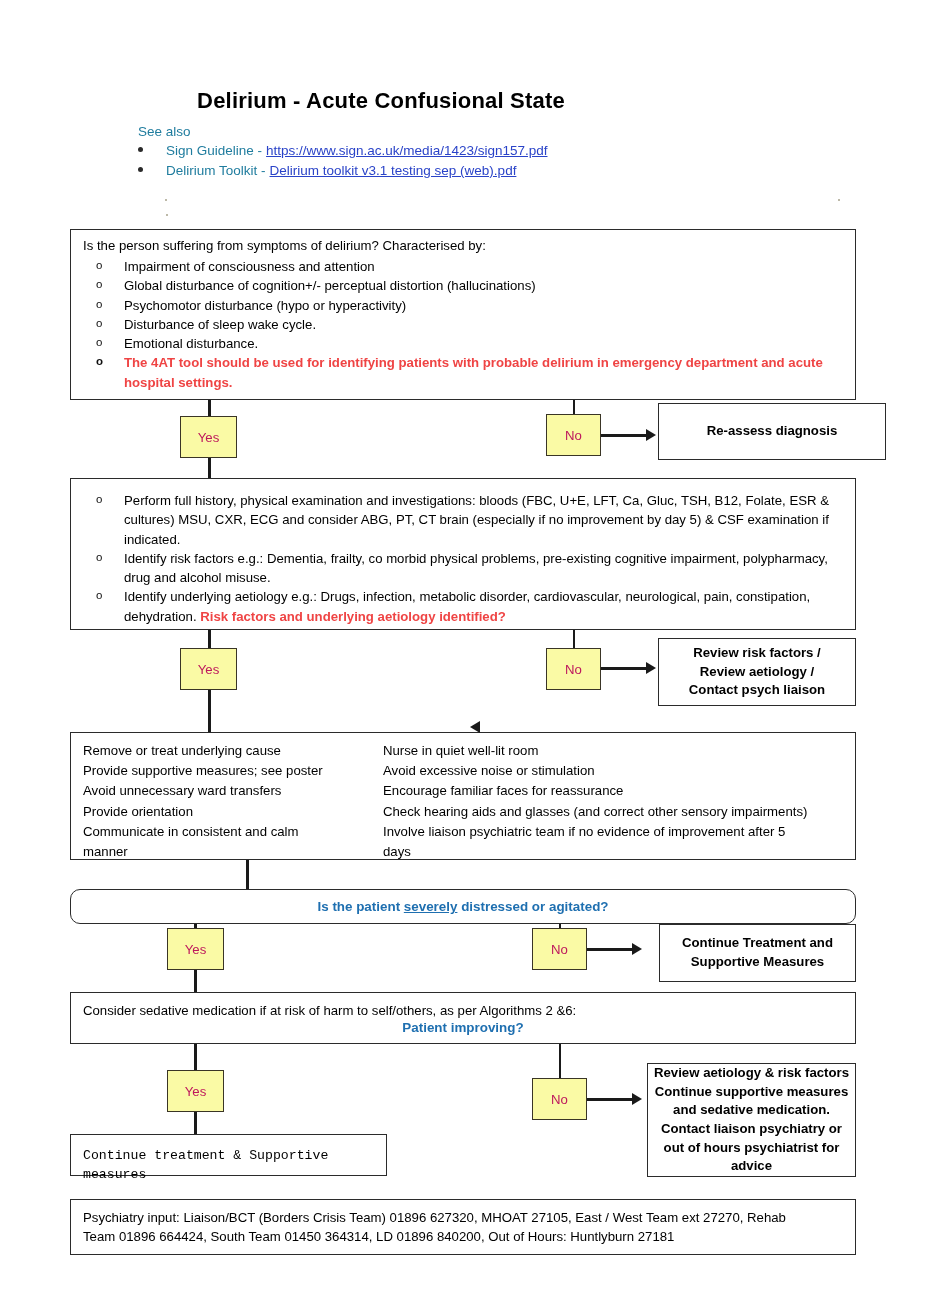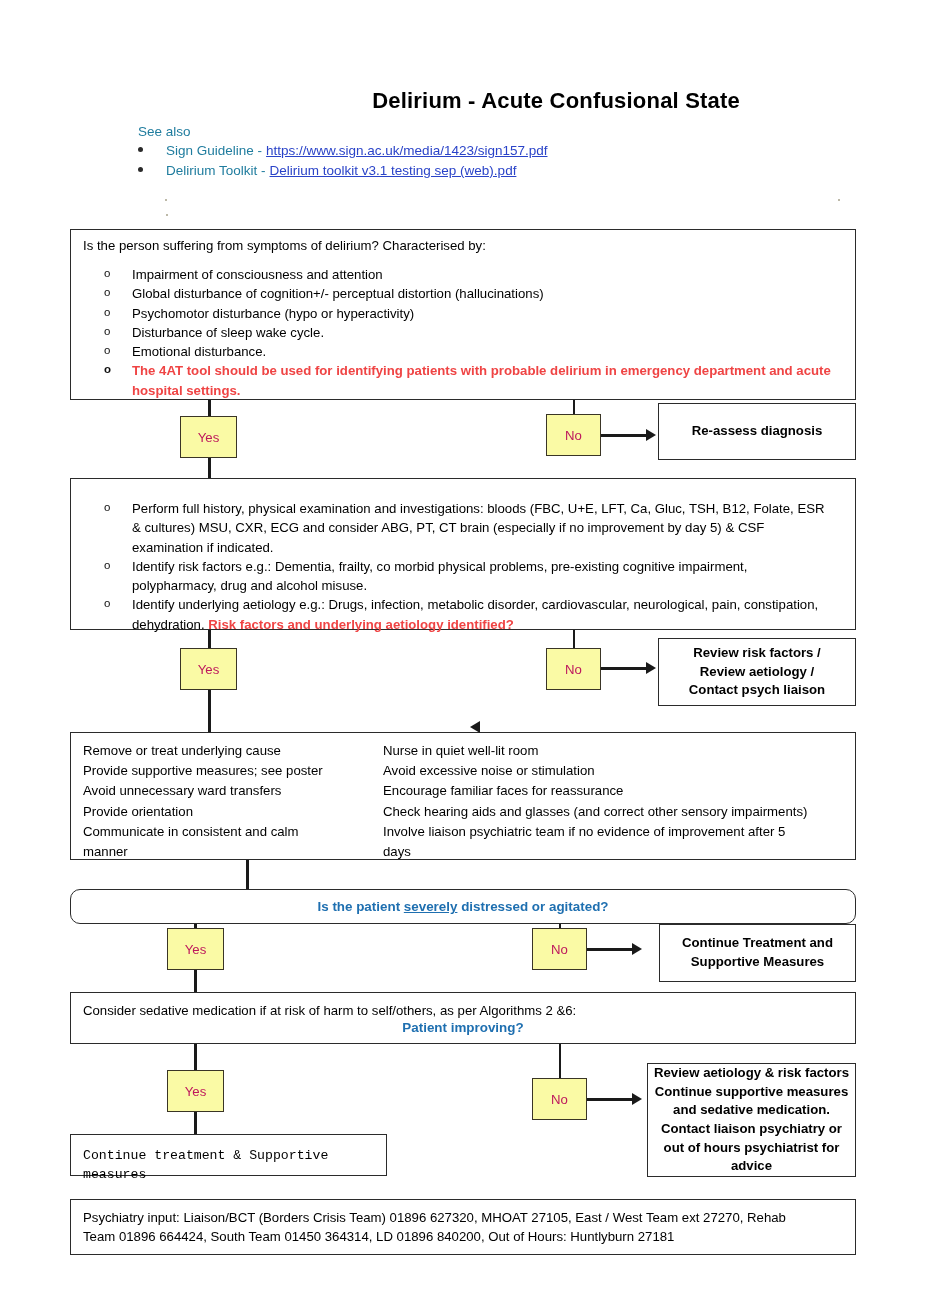--- a/index.html
+++ b/index.html
@@ -8,22 +8,22 @@
     background:#ffffff;
     font-family:"Liberation Sans", sans-serif;
     color:#000000;
     overflow:hidden;
     position:relative;
   }
   .page{position:relative;width:926px;height:1309px;}
 
   
   .title{
-    position:absolute;left:8px;top:88px;width:732px;
-    text-align:right;font-size:22px;font-weight:bold;letter-spacing:.2px;
+    position:absolute;left:15px;top:88px;width:732px;
+    text-align:center;font-size:22px;font-weight:bold;letter-spacing:.2px;
   }
   .seealso{
     position:absolute;left:138px;top:124px;
     font-size:13.5px;color:#1F7C9E;font-weight:normal;
   }
   .linklist{position:absolute;left:138px;top:143px;width:700px;}
   .linkrow{display:flex;align-items:baseline;margin-bottom:4px;height:16px;}
   .bullet{
     width:5px;height:5px;border-radius:50%;background:#2b2b2b;
     display:inline-block;margin-right:23px;flex:none;position:relative;top:-3px;
@@ -40,21 +40,21 @@
     border:1.6px solid #2b2b2b;
     background:#ffffff;
     box-sizing:border-box;
   }
   .boxpad{padding:8px 12px 8px 12px;}
   .ctr{display:flex;align-items:center;justify-content:center;text-align:center;}
 
   .bodytxt{font-size:13.2px;line-height:1.45;}
   .lead{font-size:13.2px;margin:0 0 1px 0;}
 
-  ul.olist{list-style:none;margin:12px;padding:0;}
+  ul.olist{list-style:none;margin:4px;padding:0;}
   ul.olist li{
     position:relative;padding-left:37px;font-size:13.2px;line-height:1.46;margin-bottom:0px;
   }
   ul.olist li:before{
     content:"o";position:absolute;left:9px;top:0;font-size:11.5px;color:#111;
   }
   .blue{color:#ef4444;font-weight:bold;}
   .bluequestion{color:#1E6FB0;font-weight:bold;font-size:13.4px;}
   u.uline{text-decoration:underline;}
 
@@ -127,21 +127,21 @@
 
   <div class="vline" style="left:208px;top:400px;height:16px;"></div>
   <div class="chip" style="left:180px;top:416px;width:57px;height:42px;">Yes</div>
   <div class="vline" style="left:208px;top:458px;height:20px;"></div>
 
   <div class="vthin" style="left:573px;top:400px;height:14px;"></div>
   <div class="chip" style="left:546px;top:414px;width:55px;height:42px;">No</div>
   <div class="hline" style="left:601px;top:434px;width:45px;"></div>
   <div class="arrowR" style="left:646px;top:429px;"></div>
 
-  <div class="box ctr" style="left:658px;top:403px;width:198px;height:57px;">
+  <div class="box ctr" style="left:658px;top:403px;width:228px;height:57px;">
     <span class="strongctr">Re-assess diagnosis</span>
   </div>
 
   <div class="box boxpad" style="left:70px;top:478px;width:786px;height:152px;">
     <ul class="olist">
       <li>Perform full history, physical examination and investigations: bloods (FBC, U+E, LFT, Ca, Gluc, TSH, B12, Folate, ESR &amp; cultures) MSU, CXR, ECG and consider ABG, PT, CT brain (especially if no improvement by day 5) &amp; CSF examination if indicated.</li>
       <li>Identify risk factors e.g.:  Dementia, frailty, co morbid physical problems, pre-existing cognitive impairment, polypharmacy, drug and alcohol misuse.</li>
       <li><span>Identify underlying aetiology e.g.:  Drugs, infection, metabolic disorder, cardiovascular, neurological, pain, constipation, dehydration. </span><span class="blue">Risk factors and underlying aetiology identified?</span></li>
     </ul>
   </div>

